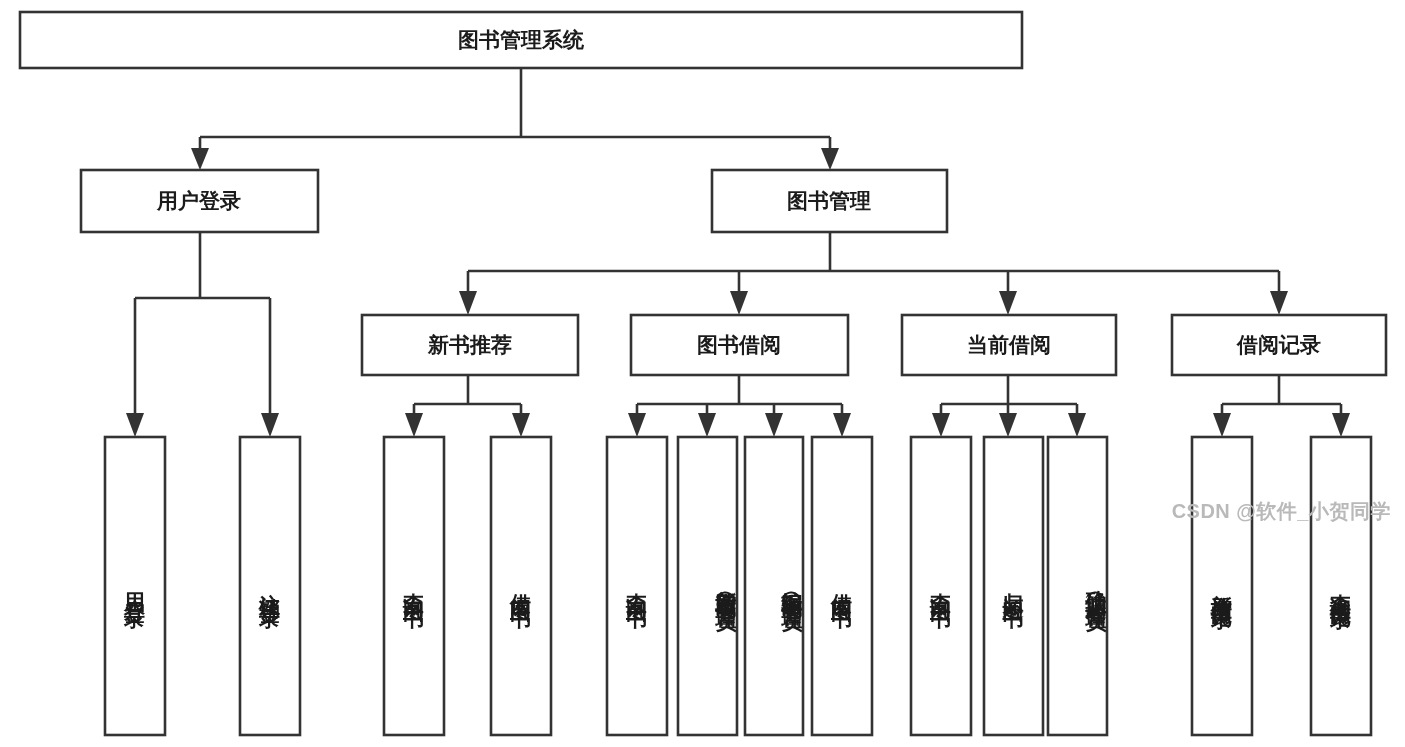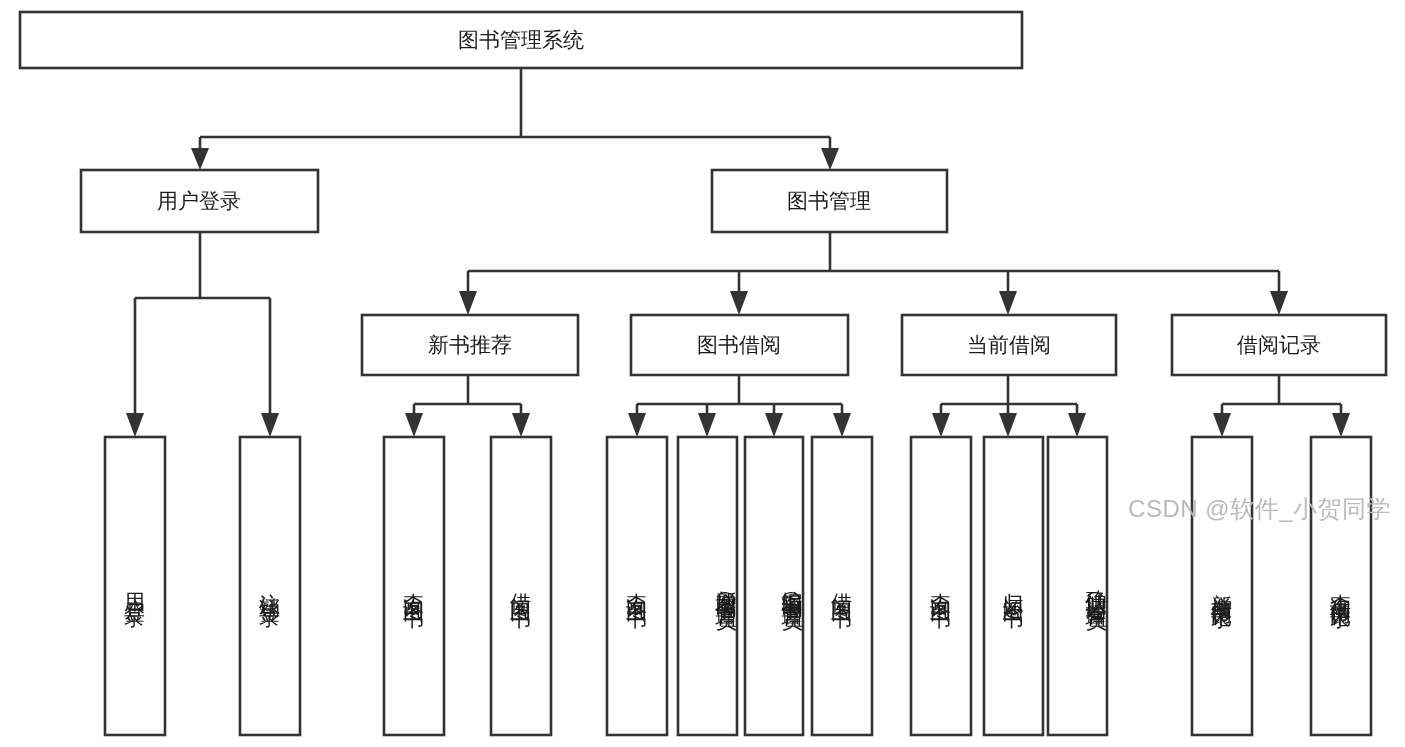--- a/index.html
+++ b/index.html
@@ -11,20 +11,21 @@
     width: 1405px;
     height: 747px;
     font-family: "Liberation Sans", "DejaVu Sans", sans-serif;
     overflow: hidden;
     position: relative;
   }
   #diagram-root {
     position: relative;
     width: 1405px;
     height: 531px;
+    font-weight: bold;
   }
   svg.diagram-svg {
     position: absolute;
     top: 0;
     left: 0;
     width: 1405px;
     height: 747px;
     display: block;
   }
   .node-rect {
@@ -63,21 +64,21 @@
     align-items: center;
     justify-content: center;
     pointer-events: none;
     text-align: center;
   }
   .watermark {
     position: absolute;
     right: 14px;
     bottom: 6px;
     font-family: "Liberation Sans", "DejaVu Sans", sans-serif;
-    font-size: 24px;
+    font-size: 20px;
     color: #b9b9b9;
     letter-spacing: 0.5px;
     white-space: nowrap;
   }
 </style>
 </head>
 <body>
 
 <div id="diagram-root">
 

